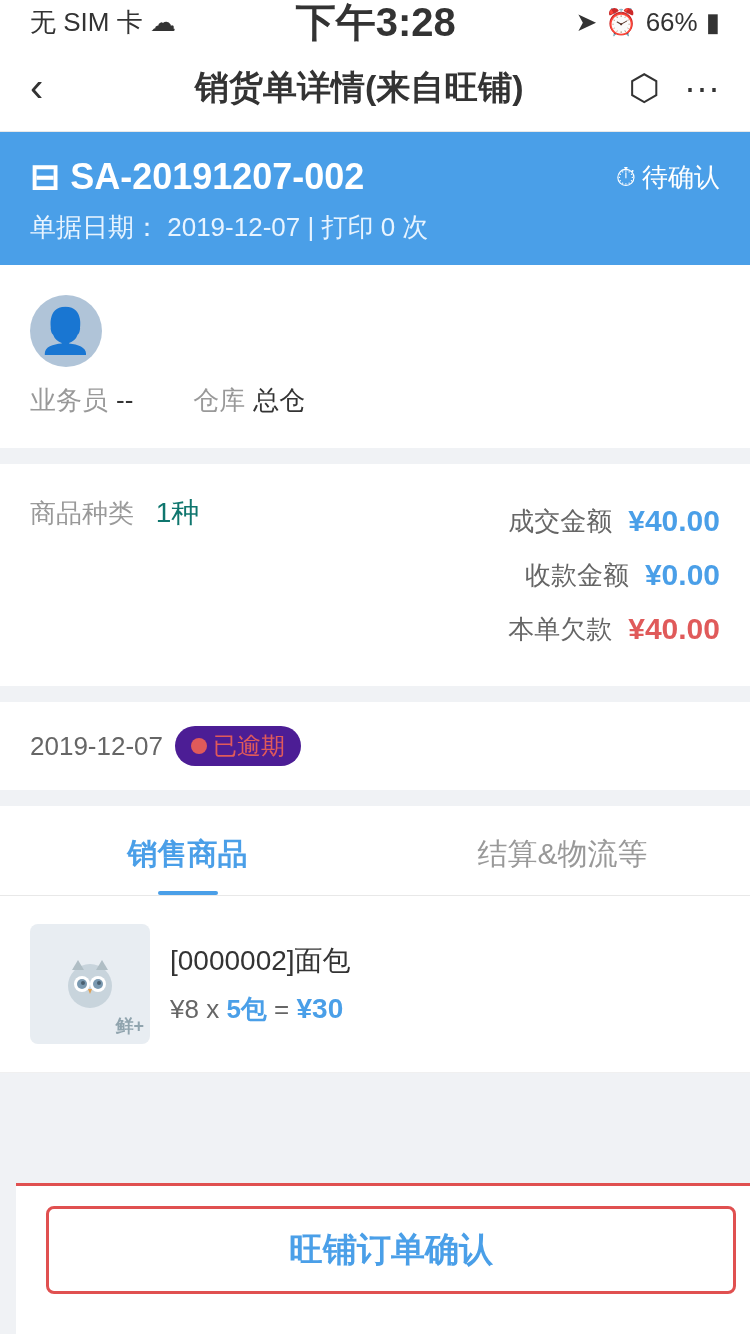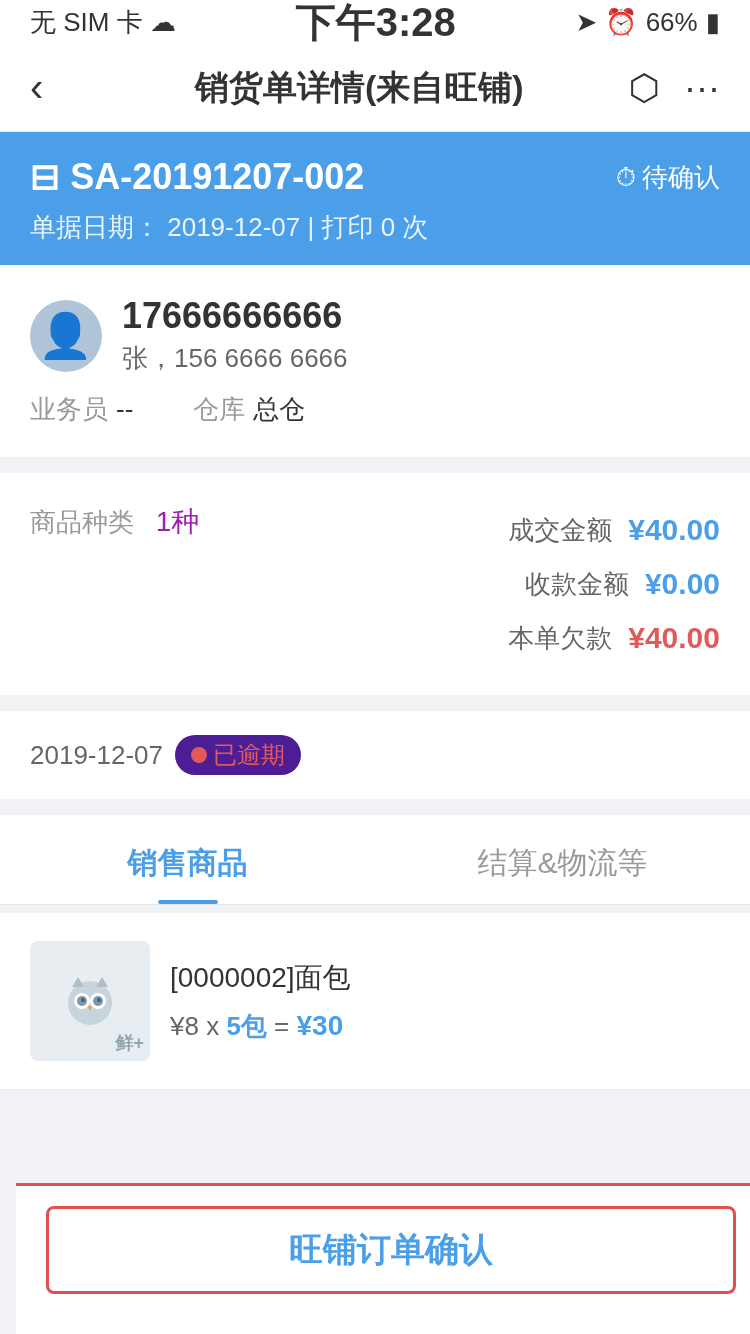--- a/index.html
+++ b/index.html
@@ -144,21 +144,21 @@
     .summary-card {
       background: #fff;
       padding: 30px;
       margin-bottom: 16px;
       display: flex;
       justify-content: space-between;
       align-items: flex-start;
     }
     .summary-left { font-size: 26px; color: #666; }
     .summary-type-label { color: #999; }
-    .summary-type-value { color: #a21caf; font-size: 28px; }
+    .summary-type-value { color: #0f766e; font-size: 28px; }
     .summary-right {
       text-align: right;
       font-size: 26px;
       line-height: 1.8;
     }
     .summary-row { display: flex; justify-content: flex-end; gap: 16px; align-items: center; }
     .summary-row-label { color: #666; }
     .amount-blue { color: #4a9fe8; font-size: 30px; font-weight: 600; }
     .amount-red { color: #e05a5a; font-size: 30px; font-weight: 600; }
 
@@ -189,21 +189,21 @@
       border-radius: 50%;
       background: #e05a5a;
       display: inline-block;
     }
 
     
     .tabs {
       background: #fff;
       display: flex;
       border-bottom: 1px solid #e8e8e8;
-      margin-bottom: 8px;
+      margin-bottom: 0;
     }
     .tab {
       flex: 1;
       text-align: center;
       padding: 28px 0 20px;
       font-size: 30px;
       cursor: pointer;
       position: relative;
       color: #999;
     }
@@ -340,24 +340,20 @@
     <span>2019-12-07</span>
     <span>| 打印 0 次</span>
   </div>
 </div>
 
 <div class="customer-card">
   <div class="customer-row">
     <div class="avatar">
       <span class="avatar-icon">👤</span>
     </div>
-    <div>
-      <div class="customer-name">17666666666</div>
-      <div class="customer-sub">张，156 6666 6666</div>
-    </div>
   </div>
   <div class="customer-meta">
     <div class="meta-item">
       <span class="meta-label">业务员</span>
       <span class="meta-value">--</span>
     </div>
     <div class="meta-item">
       <span class="meta-label">仓库</span>
       <span class="meta-value">总仓</span>
     </div>

